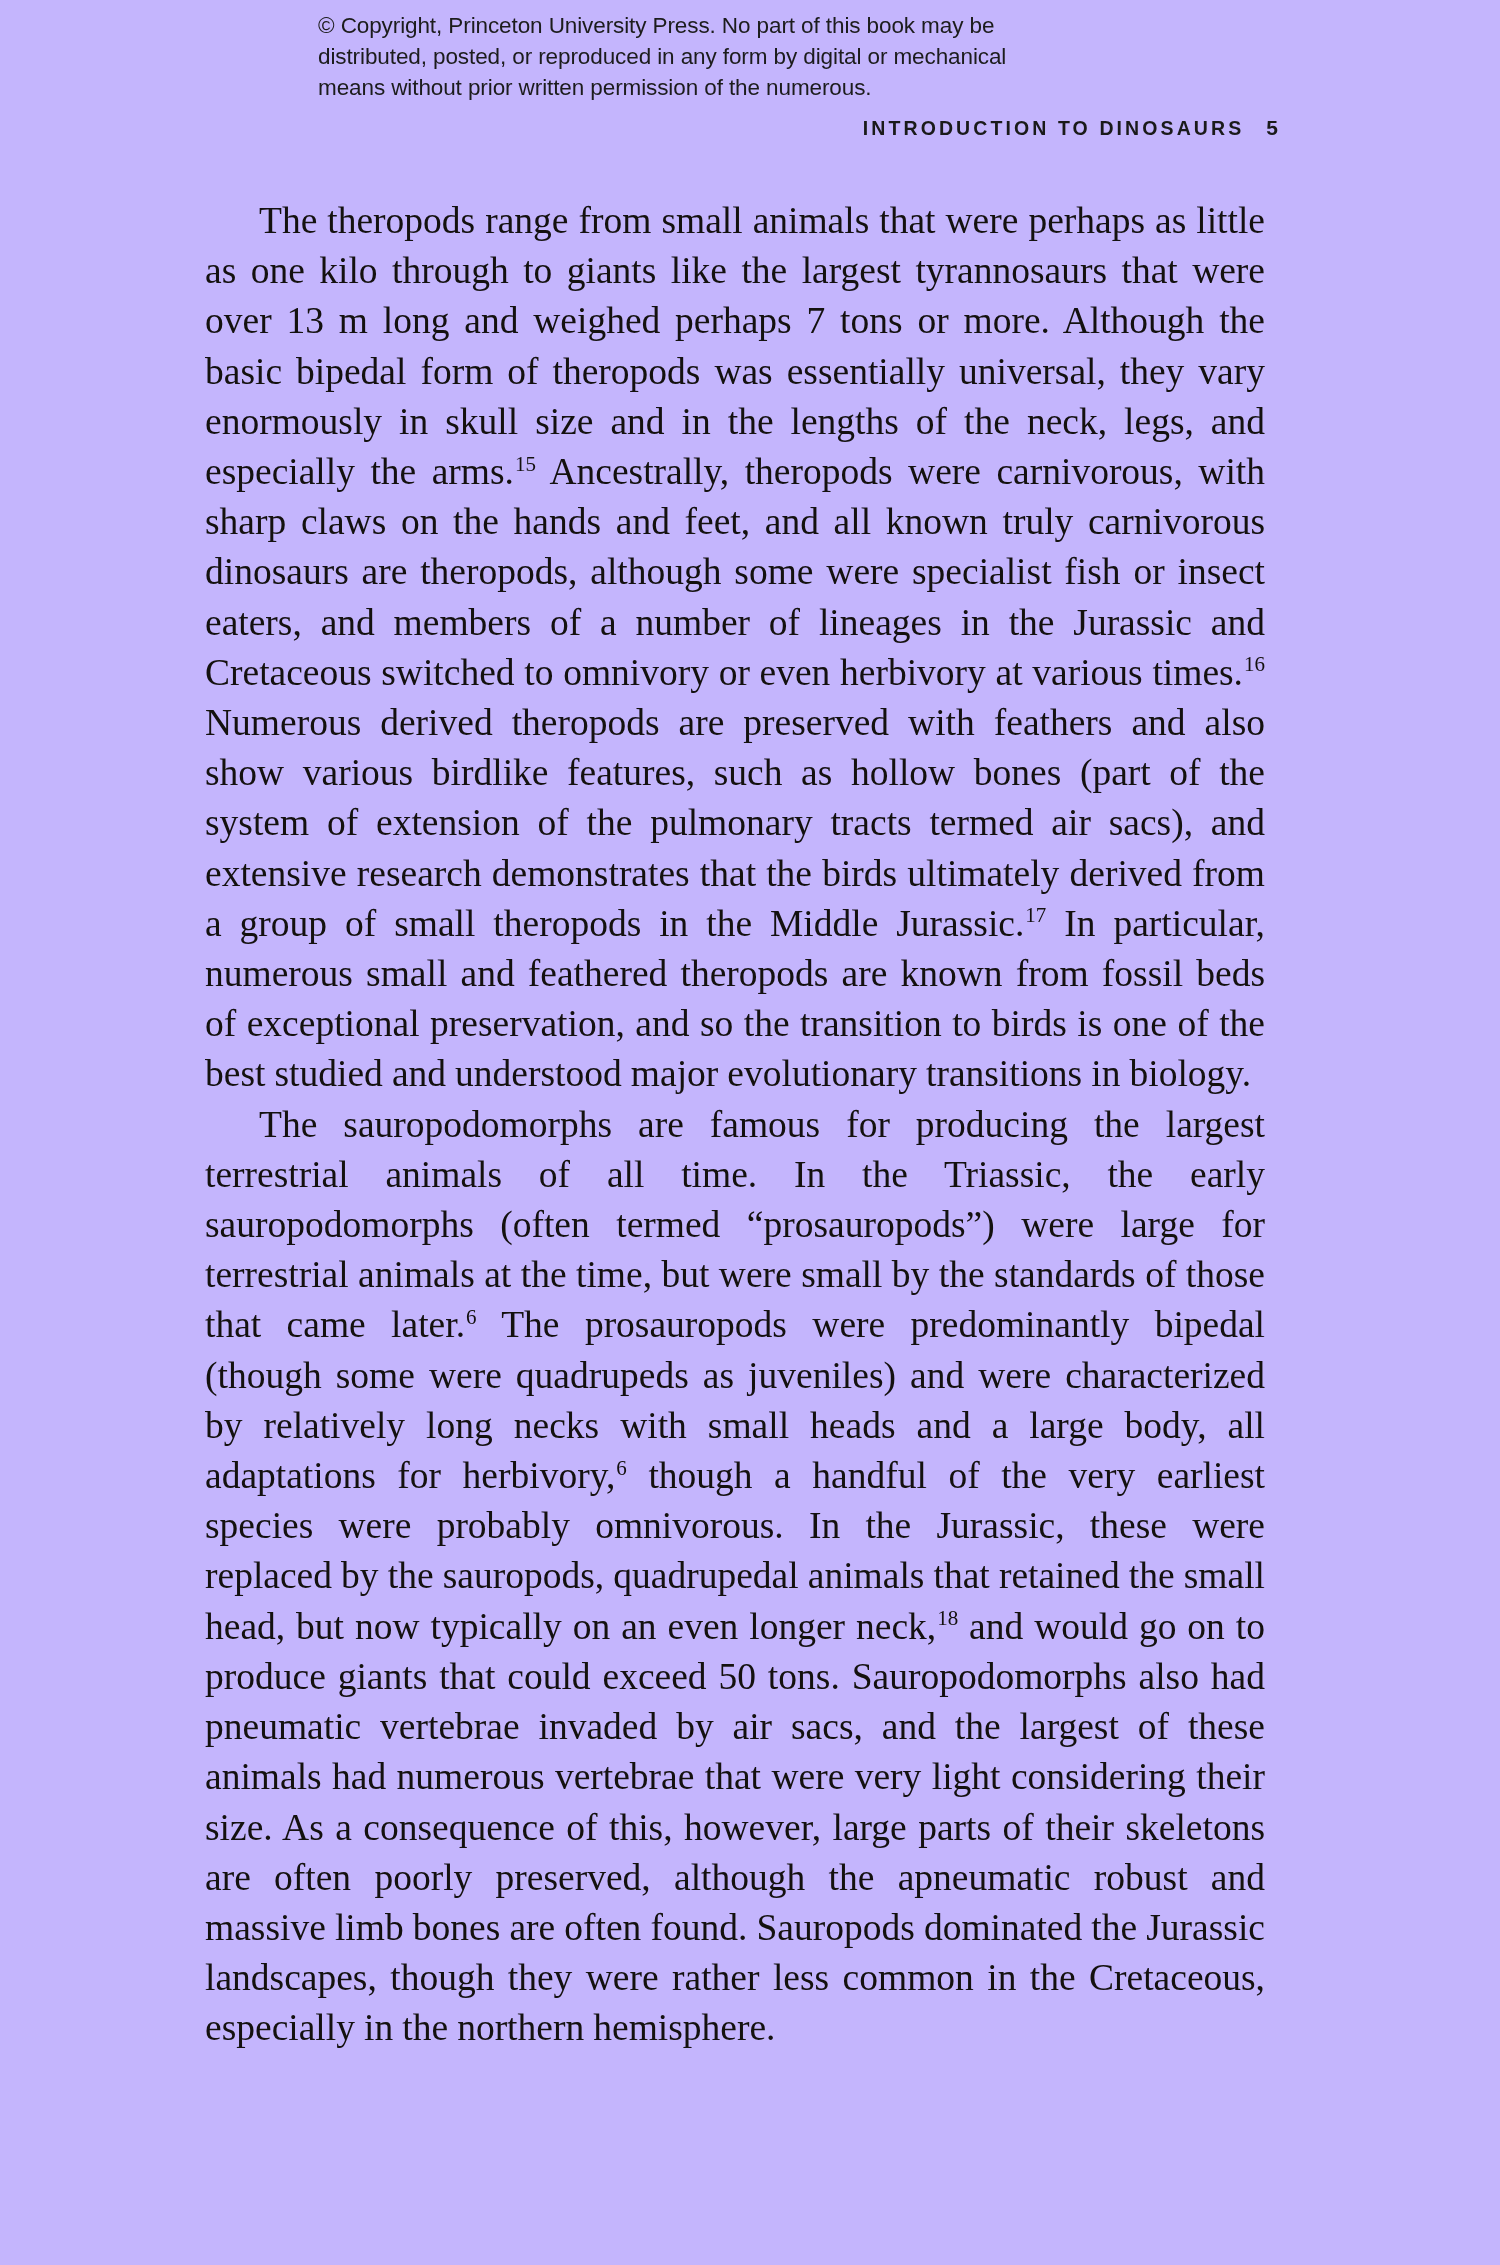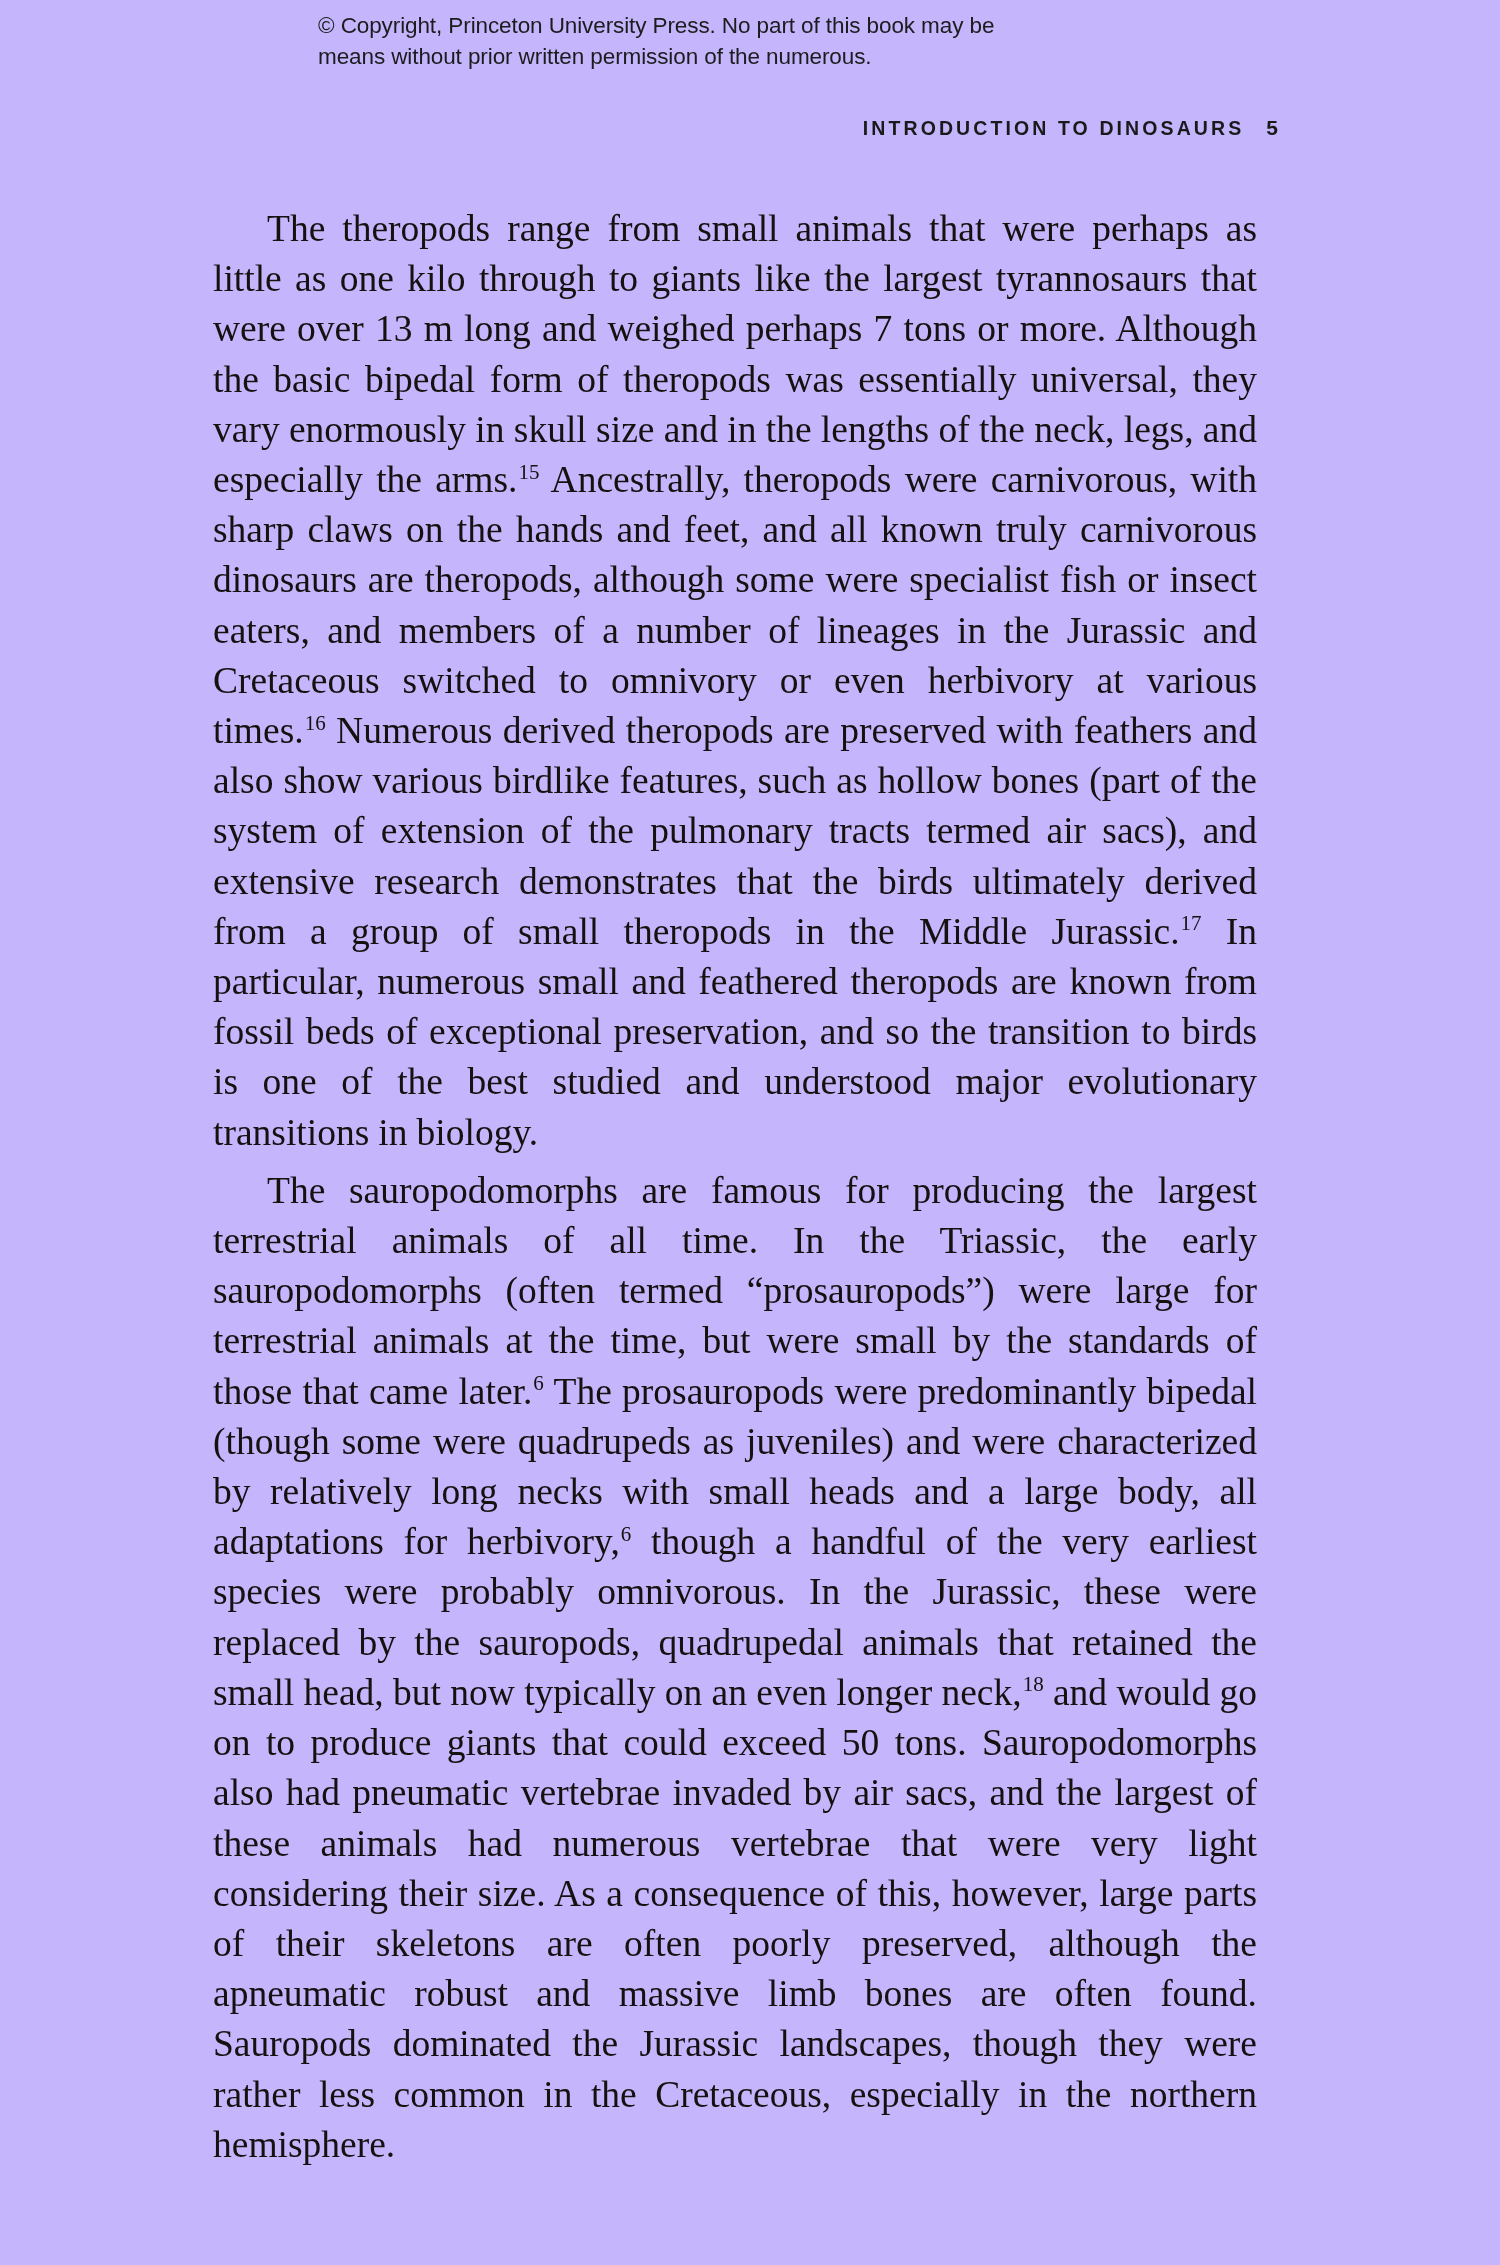--- a/index.html
+++ b/index.html
@@ -61,21 +61,21 @@
   }
 
   
   .text-column {
     position: absolute;
     left: 205px;
     top: 196px;
     width: 1060px;
   }
   p.body-paragraph {
-    margin: 8px;
+    margin: 0;
     font-size: 37.5px;
     line-height: 50.2px;
     text-align: justify;
     text-justify: inter-word;
     text-indent: 54px;
     color: #14110f;
     word-spacing: -0.3px;
     hyphens: none;
   }
   p.body-paragraph.first { text-indent: 54px; }
@@ -99,20 +99,21 @@
     color: #1c1c1c;
   }
 </style>
 </head>
 <body>
 
 <div class="page">
 
   <div class="copyright-notice">
     <span class="cline">© Copyright, Princeton University Press. No part of this book may be</span>
+    <span class="cline">distributed, posted, or reproduced in any form by digital or mechanical</span>
     <span class="cline">means without prior written permission of the numerous.</span>
   </div>
 
   <div class="running-head">
     <span class="rh-title">INTRODUCTION TO DINOSAURS</span>
     <span class="rh-folio">5</span>
   </div>
 
   <div class="text-column">
     <p class="body-paragraph first">The theropods range from small animals that were perhaps as little as one kilo through to giants like the largest tyrannosaurs that were over 13 m long and weighed perhaps 7 tons or more. Although the basic bipedal form of theropods was essentially universal, they vary enormously in skull size and in the lengths of the neck, legs, and especially the arms.<sup class="footnote-marker">15</sup> Ancestrally, theropods were carnivorous, with sharp claws on the hands and feet, and all known truly carnivorous dinosaurs are theropods, although some were specialist fish or insect eaters, and members of a number of lineages in the Jurassic and Cretaceous switched to omnivory or even herbivory at various times.<sup class="footnote-marker">16</sup> Numerous derived theropods are preserved with feathers and also show various birdlike features, such as hollow bones (part of the system of extension of the pulmonary tracts termed air sacs), and extensive research demonstrates that the birds ultimately derived from a group of small theropods in the Middle Jurassic.<sup class="footnote-marker">17</sup> In particular, numerous small and feathered theropods are known from fossil beds of exceptional preservation, and so the transition to birds is one of the best studied and understood major evolutionary transitions in biology.</p>

